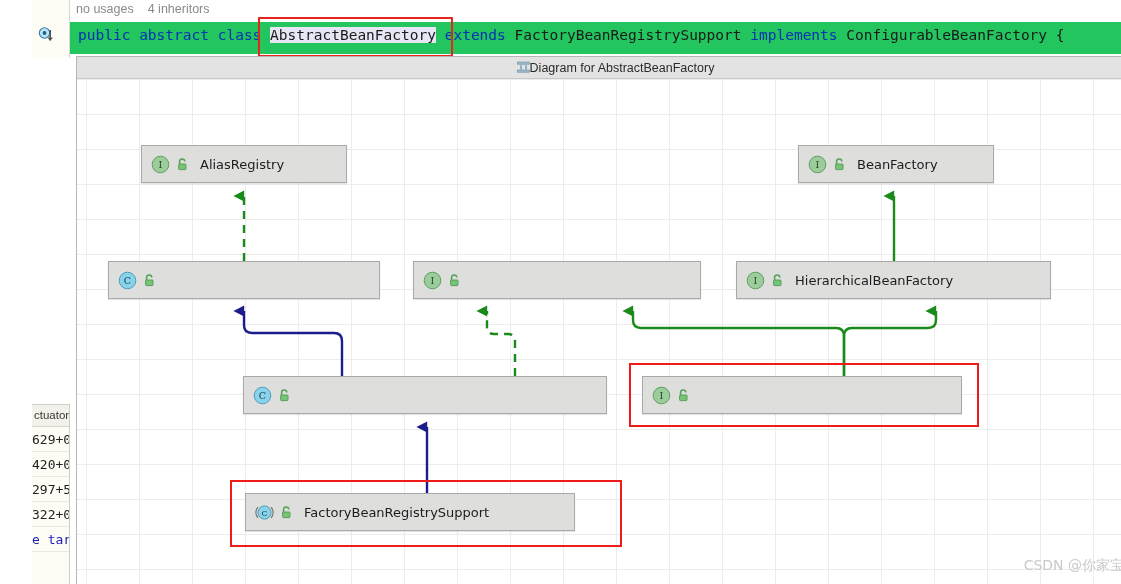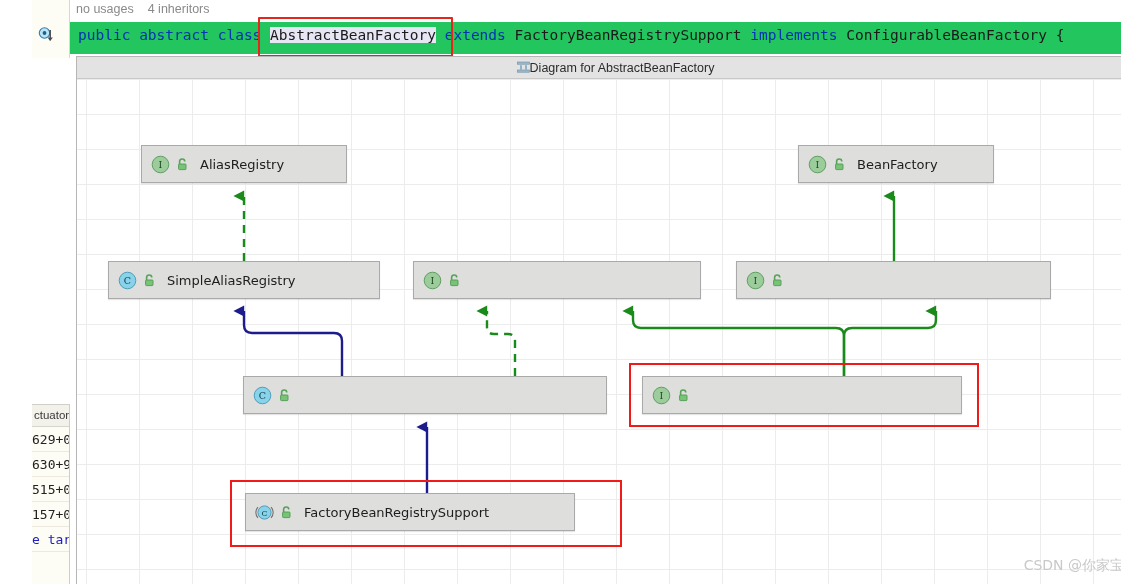--- a/index.html
+++ b/index.html
@@ -339,21 +339,20 @@
                 <text x="9.5" y="13.2" font-family="DejaVu Serif, serif" font-size="9.5" fill="#14414f" text-anchor="middle">C</text>
               </svg>
           </span>
           <span class="vis-icon">
             <svg viewBox="0 0 15 15" width="15" height="15">
                 <path d="M4.6,7 L4.6,4.6 A2.6,2.6 0 0 1 9.8,4.6" fill="none" stroke="#57a357" stroke-width="1.6"></path>
                 <rect x="3.6" y="7" width="7.4" height="5.6" rx="0.8" fill="#77c477" stroke="#4f9a4f" stroke-width="0.9"></rect>
               </svg>
           </span>
         </span>
-        <span class="label">SimpleAliasRegistry</span>
       </div>
 
       <div class="node" style="left:336px; top:182px; width:288px;">
         <span class="icons">
           <span class="type-icon">
             <svg viewBox="0 0 19 19" width="19" height="19">
                 <circle cx="9.5" cy="9.5" r="8.3" fill="#9ccc9c" stroke="#5e9e5e" stroke-width="1"></circle>
                 <text x="9.5" y="13.2" font-family="DejaVu Serif, serif" font-size="9.5" fill="#1c4a1c" text-anchor="middle">I</text>
               </svg>
           </span>
@@ -374,20 +373,21 @@
                 <text x="9.5" y="13.2" font-family="DejaVu Serif, serif" font-size="9.5" fill="#1c4a1c" text-anchor="middle">I</text>
               </svg>
           </span>
           <span class="vis-icon">
             <svg viewBox="0 0 15 15" width="15" height="15">
                 <path d="M4.6,7 L4.6,4.6 A2.6,2.6 0 0 1 9.8,4.6" fill="none" stroke="#57a357" stroke-width="1.6"></path>
                 <rect x="3.6" y="7" width="7.4" height="5.6" rx="0.8" fill="#77c477" stroke="#4f9a4f" stroke-width="0.9"></rect>
               </svg>
           </span>
         </span>
+        <span class="label">HierarchicalBeanFactory</span>
       </div>
 
       <div class="node" style="left:166px; top:297px; width:364px;">
         <span class="icons">
           <span class="type-icon">
             <svg viewBox="0 0 19 19" width="19" height="19">
                 <circle cx="9.5" cy="9.5" r="8.3" fill="#88d2ea" stroke="#4f9cba" stroke-width="1"></circle>
                 <text x="9.5" y="13.2" font-family="DejaVu Serif, serif" font-size="9.5" fill="#14414f" text-anchor="middle">C</text>
               </svg>
           </span>
@@ -438,20 +438,20 @@
       </div>
 
       <div class="watermark">CSDN @你家宝宝</div>
     </div>
   </div>
 
   <div class="left-panel">
     <div class="lp-head">ctuator</div>
     <div class="lp-rows" id="lp-rows">
         <div class="lp-row">629+0</div>
-        <div class="lp-row">630+9</div>
-        <div class="lp-row">515+0</div>
-        <div class="lp-row">157+0</div>
+        <div class="lp-row">420+0</div>
+        <div class="lp-row">297+5</div>
+        <div class="lp-row">322+0</div>
         <div class="lp-row code">e tar</div>
       </div>
   </div>
 
 </div>
 
 </body></html>

